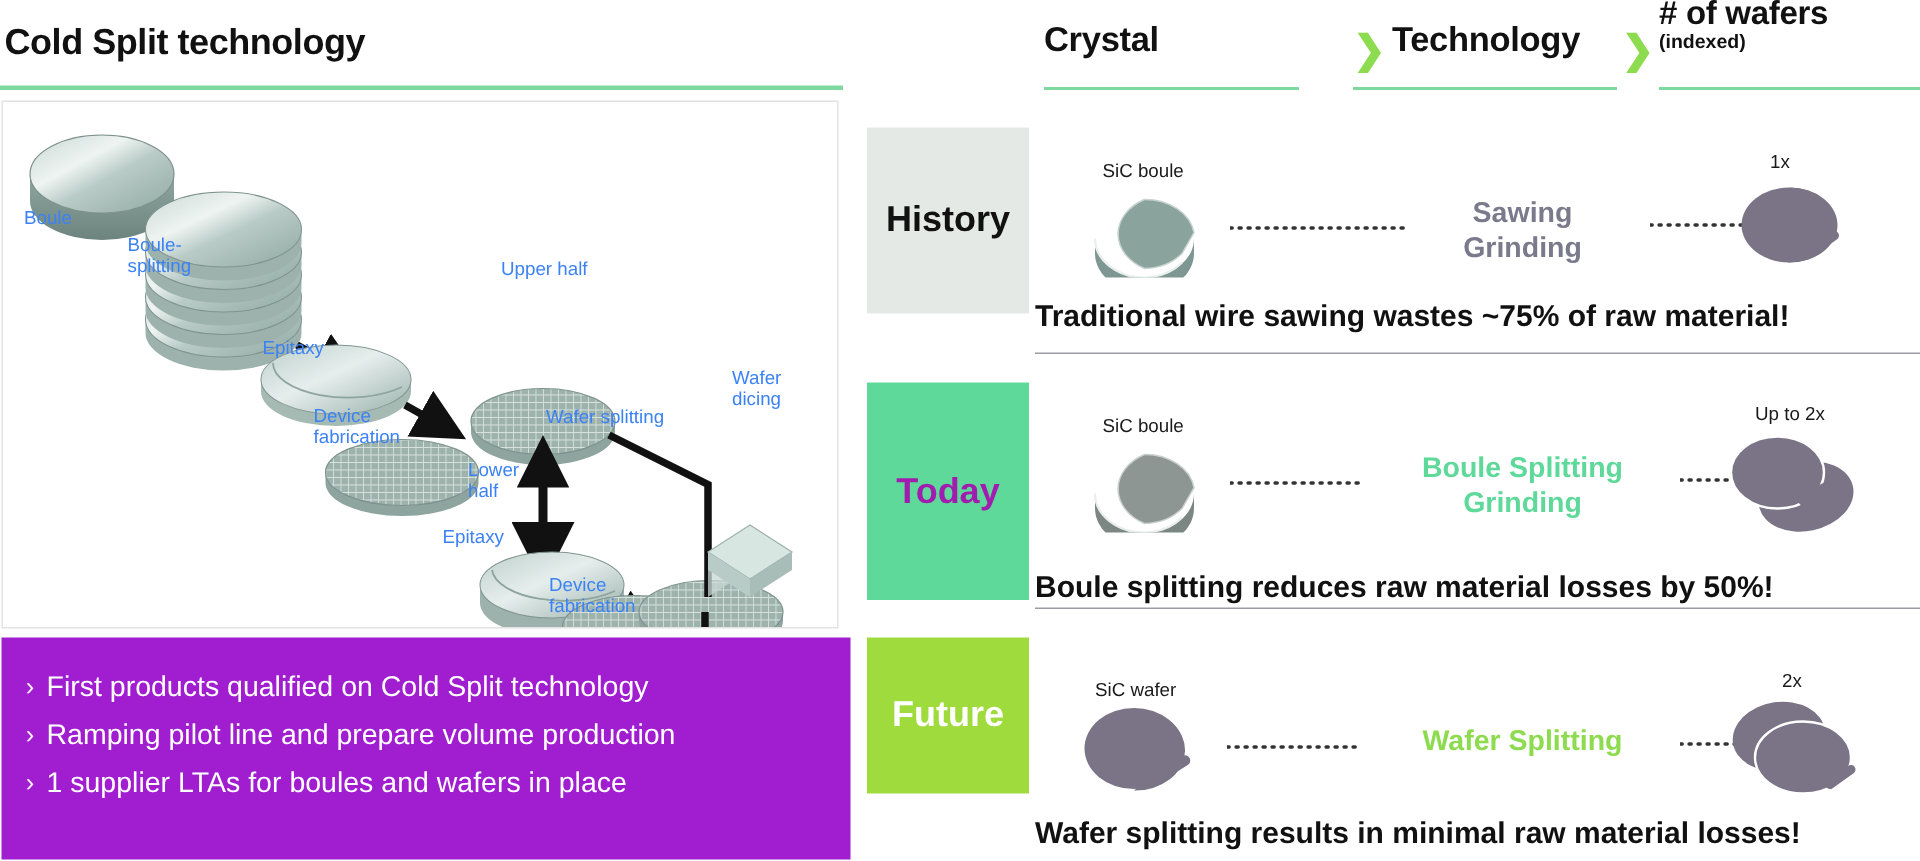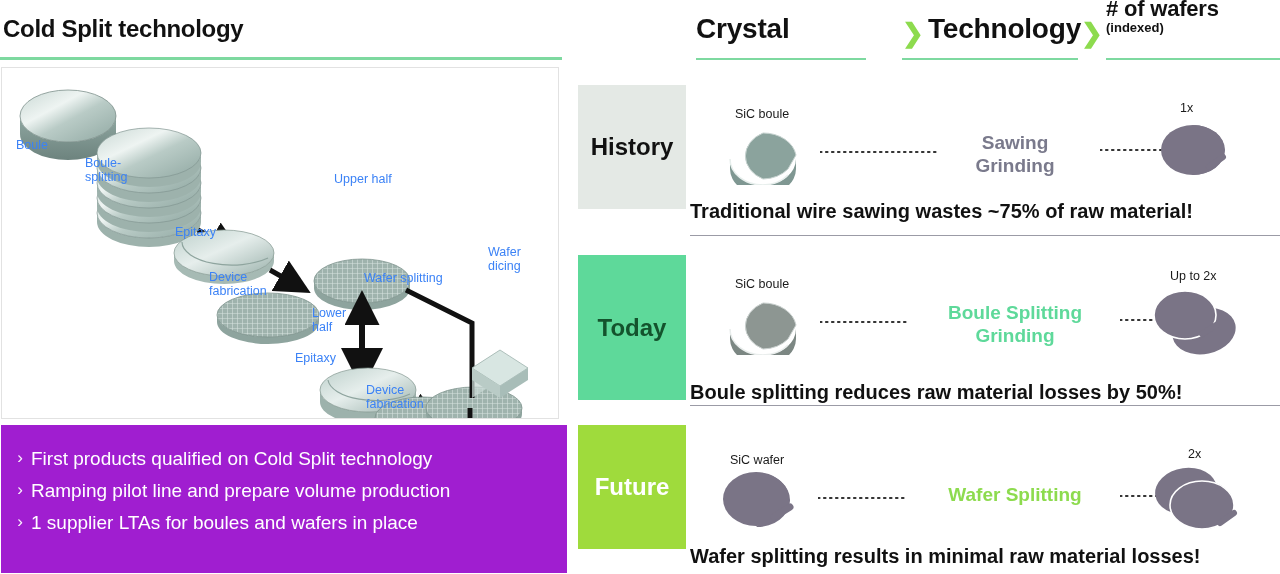--- a/index.html
+++ b/index.html
@@ -48,40 +48,40 @@
     flex:0 0 22px;text-align:center;opacity:.95;
   }
   .btext{color:#ffffff;font-size:19px;line-height:23px;}
 
   
   .right-col{position:absolute;left:572px;top:0;width:708px;height:574px;}
 
   .hdr{position:absolute;top:0;left:0;width:708px;height:70px;}
   .hdr-cell{position:absolute;top:0;}
   .hdr-title{
-    font-size:28px;font-weight:bold;color:#111111;letter-spacing:-0.2px;
+    font-size:23px;font-weight:bold;color:#111111;letter-spacing:-0.2px;
     white-space:nowrap;
   }
   .hdr-title.small{font-size:22px;}
   .hdr-sub{font-size:13px;font-weight:bold;color:#111111;margin-top:-2px;}
   .hdr-rule{position:absolute;height:2px;background:#7ed9a0;}
   .hdr-chev{
     position:absolute;color:#8ddb4e;font-size:26px;font-weight:bold;
     line-height:26px;
   }
 
   
   .row{position:absolute;left:0;width:708px;}
   .stage-badge{
     position:absolute;left:6px;width:108px;
     display:flex;align-items:center;justify-content:center;
     font-size:24px;font-weight:bold;
   }
   .stage-badge.history{background:#e4e9e5;color:#111111;}
-  .stage-badge.today{background:#5ed99a;color:#14532d;}
+  .stage-badge.today{background:#5ed99a;color:#a21caf;}
   .stage-badge.future{background:#9fdb3c;color:#ffffff;}
 
   .flowarea{position:absolute;left:118px;width:586px;}
   .cap{
     position:absolute;font-size:12.5px;color:#1a1a1a;white-space:nowrap;
   }
   .tech-label{
     position:absolute;text-align:center;font-size:19px;font-weight:bold;
     line-height:23px;white-space:pre-line;
   }
@@ -334,21 +334,21 @@
           <ellipse cx="33" cy="28" rx="31" ry="24" fill="#7a7486" stroke="#ffffff" stroke-width="1.6"></ellipse>
           <path d="M50,47 L64,38" stroke="#7a7486" stroke-width="6" stroke-linecap="round"></path>
         </svg>
       </div>
 
       <div class="statement" style="top:115px;margin-top:11px;">Boule splitting reduces raw material losses by 50%!</div>
       <div class="row-divider" style="top:150px;"></div>
     </div>
 
     <div class="row" style="top:425px;height:149px;">
-      <div class="stage-badge future" style="top:0;height:124px;">Future</div>
+      <div class="stage-badge future" style="top:0;height:104px;">Future</div>
 
       <div class="flowarea" style="top:0;height:110px;">
         <div class="cap" style="left:40px;top:28px;">SiC wafer</div>
         <svg style="position:absolute;left:30px;top:44px;" width="90" height="62">
           <path d="M38,4 a33,27 0 1 1 -2,54 l14,-12 a33,27 0 0 0 -12,-42 z" fill="#7a7486"></path>
           <ellipse cx="36" cy="30" rx="33" ry="27" fill="#7a7486"></ellipse>
           <path d="M54,48 L70,38" stroke="#7a7486" stroke-width="7" stroke-linecap="round"></path>
         </svg>
         <svg style="position:absolute;left:128px;top:68px;" width="90" height="10">
           <line x1="0" y1="5" x2="86" y2="5" stroke="#333" stroke-width="2.2" stroke-dasharray="1.5 4.5" stroke-linecap="round"></line>

